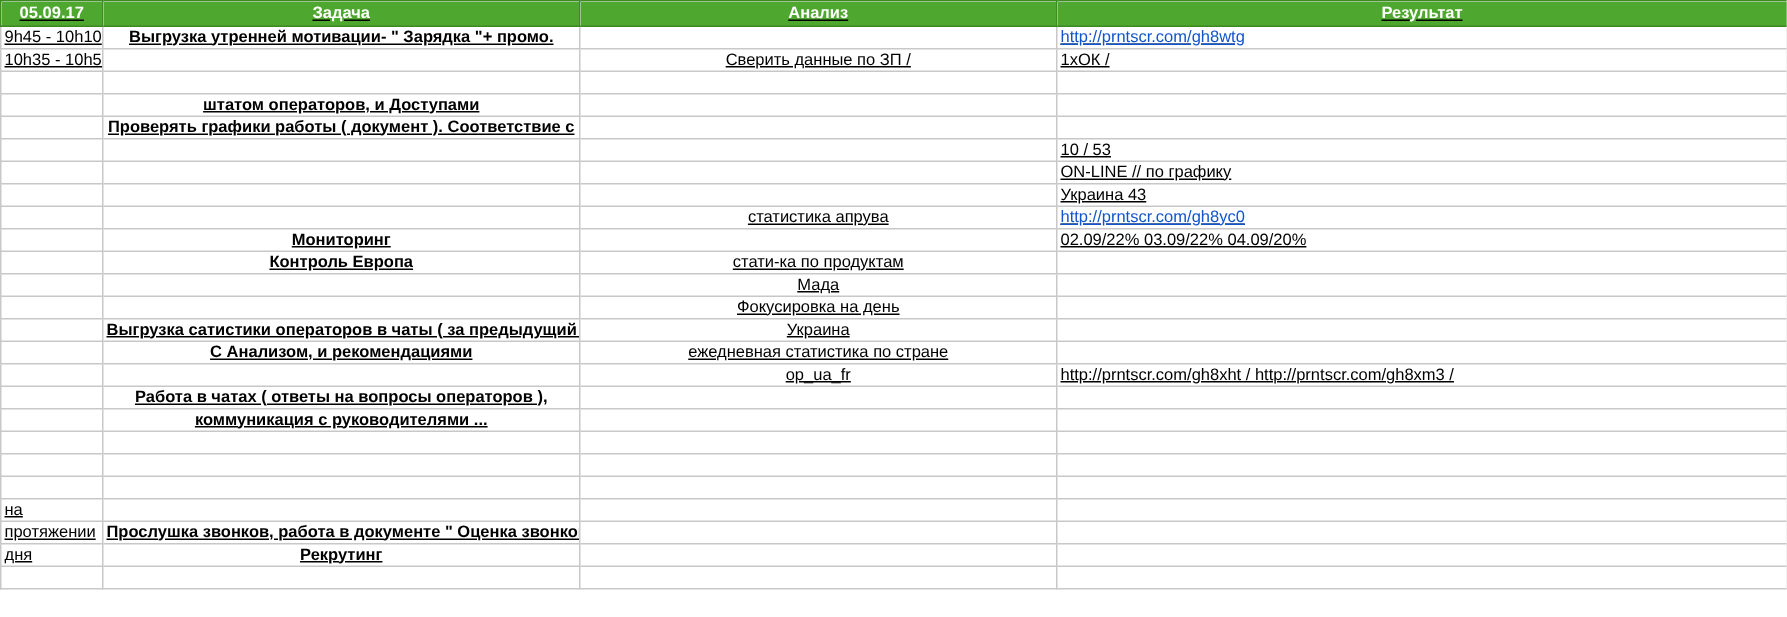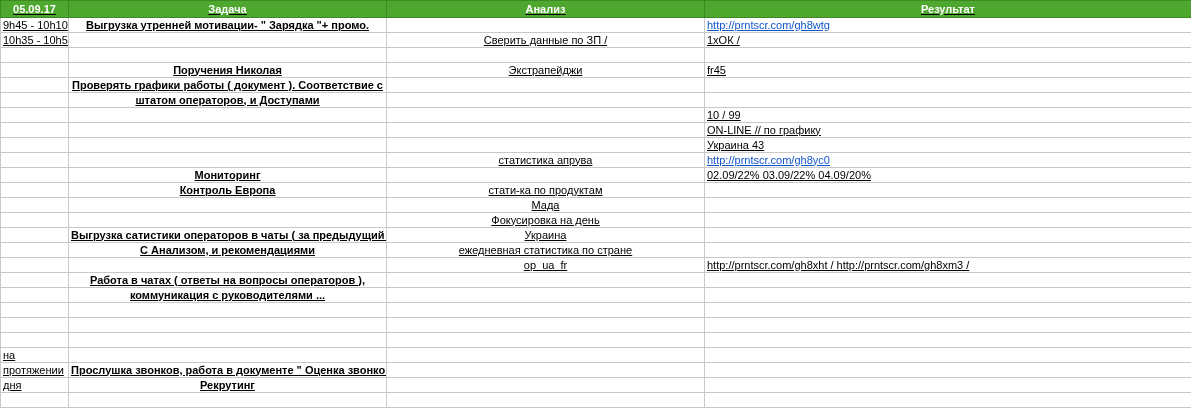--- a/index.html
+++ b/index.html
@@ -87,41 +87,35 @@
           <td class="lft">1хОК /</td>
         </tr>
         <tr>
           <td class="lft"></td>
           <td class="ctr bold"></td>
           <td class="ctr"></td>
           <td class="lft"></td>
         </tr>
         <tr>
           <td class="lft"></td>
-          <td class="ctr bold">Поручения Николая</td>
-          <td class="ctr">Экстрапейджи</td>
-          <td class="lft">fr45</td>
+          <td class="ctr bold">штатом операторов, и Доступами</td>
+          <td class="ctr"></td>
+          <td class="lft"></td>
         </tr>
         <tr>
           <td class="lft"></td>
           <td class="ctr bold">Проверять графики  работы ( документ ). Соответствие с</td>
           <td class="ctr"></td>
           <td class="lft"></td>
         </tr>
         <tr>
           <td class="lft"></td>
-          <td class="ctr bold">штатом операторов, и Доступами</td>
-          <td class="ctr"></td>
-          <td class="lft"></td>
-        </tr>
-        <tr>
-          <td class="lft"></td>
-          <td class="ctr bold"></td>
-          <td class="ctr"></td>
-          <td class="lft">10 / 99</td>
+          <td class="ctr bold"></td>
+          <td class="ctr"></td>
+          <td class="lft">10 / 53</td>
         </tr>
         <tr>
           <td class="lft"></td>
           <td class="ctr bold"></td>
           <td class="ctr"></td>
           <td class="lft">ON-LINE // по графику</td>
         </tr>
         <tr>
           <td class="lft"></td>
           <td class="ctr bold"></td>

